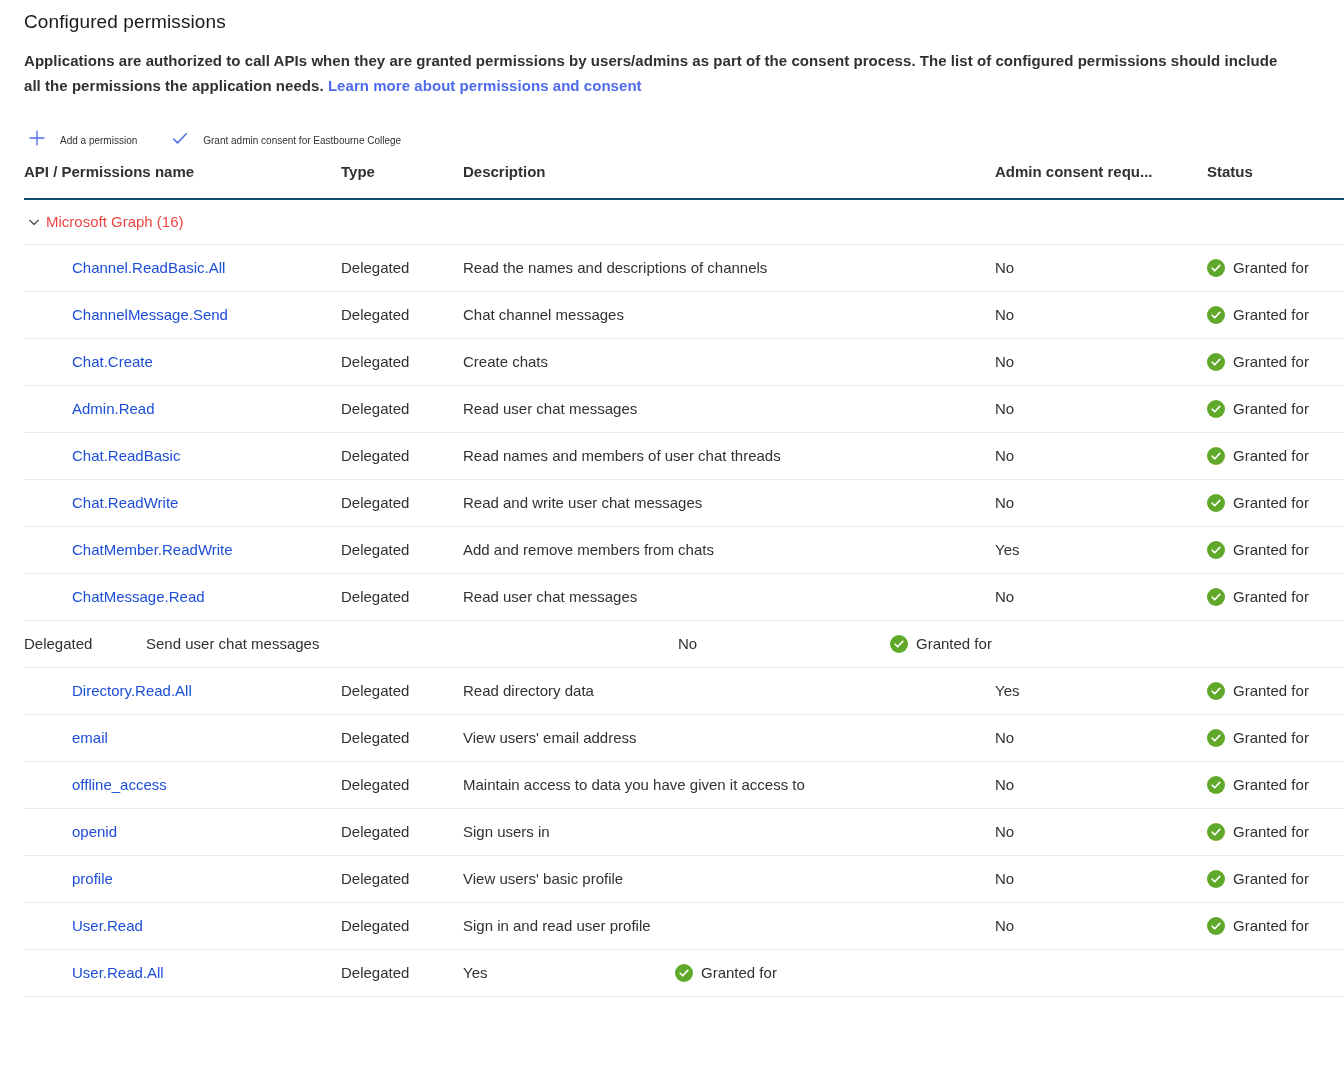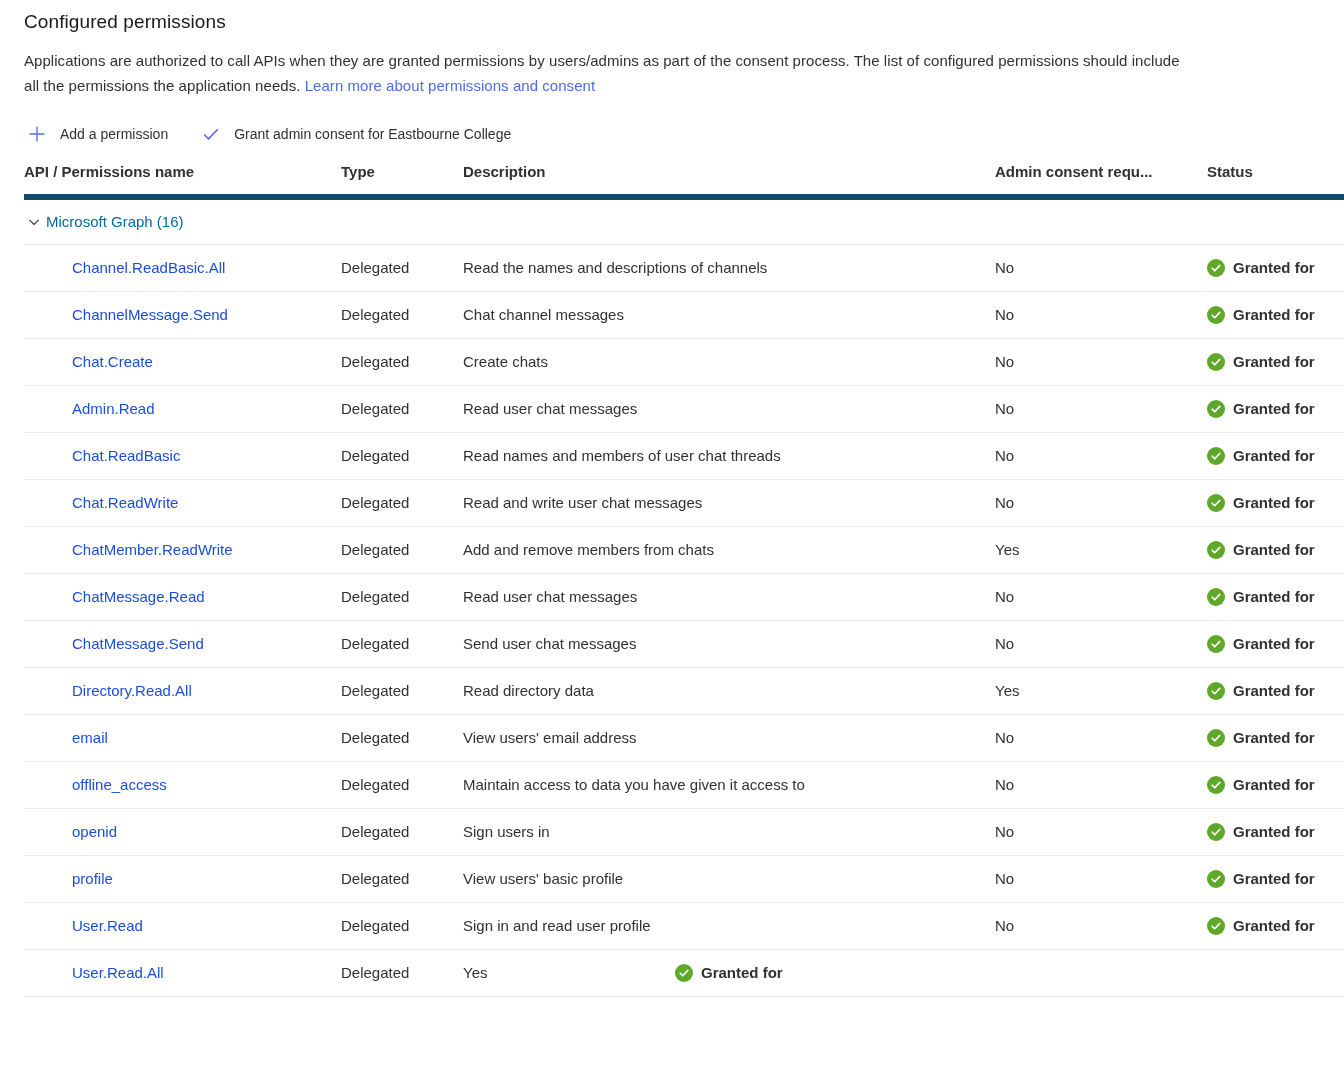--- a/index.html
+++ b/index.html
@@ -36,45 +36,46 @@
   }
 
   
   .intro {
     padding: 12px 0 0 24px;
     font-size: 15px;
     line-height: 25px;
     color: #323130;
     white-space: nowrap;
     letter-spacing: 0.05px;
+    font-weight: bold;
   }
   .intro .line2 { margin-top: 0; }
   .link {
     color: #4f6bed;
     text-decoration: none;
     cursor: pointer;
   }
 
   
   .commandbar {
     display: flex;
     align-items: center;
     padding: 24px 0 0 24px;
     height: 48px;
   }
   .cmd {
     display: flex;
-    align-items: center;
+    align-items: flex-end;
     height: 34px;
     background: transparent;
     border: none;
     padding: 0 10px 0 0;
     cursor: pointer;
     font-family: "Liberation Sans", sans-serif;
-    font-size: 14px;
+    font-size: 10px;
     color: #323130;
     margin-right: 20px;
   }
   .cmd .glyph {
     display: inline-flex;
     align-items: center;
     justify-content: center;
     width: 26px;
     height: 26px;
     margin-right: 10px;
@@ -91,21 +92,21 @@
   }
   .row {
     display: flex;
     align-items: center;
     height: 47px;
     border-bottom: 1px solid #edebe9;
     white-space: nowrap;
   }
   .row.header {
     height: 40px;
-    border-bottom: 6px solid #0c4a6e;
+    border-bottom: 2px solid #0c4a6e;
     font-weight: 600;
     font-size: 15px;
     color: #1b1a19;
     align-items: flex-start;
     justify-content: space-between;
   }
   .row.header .c { padding-top: 2px; }
   .row.grouprow {
     height: 45px;
     border-bottom: 1px solid #edebe9;
@@ -138,21 +139,21 @@
     align-items: center;
     justify-content: center;
     width: 20px;
     height: 20px;
     margin-right: 2px;
     color: #323130;
     cursor: pointer;
     flex: none;
   }
   .group-link {
-    color: #0369a1;
+    color: #ef4444;
     cursor: pointer;
     text-decoration: none;
     font-size: 15px;
   }
 
   
   .status-cell {
     display: flex;
     align-items: center;
     gap: 8px;
@@ -164,21 +165,20 @@
     background: #5fa82a;
     display: inline-flex;
     align-items: center;
     justify-content: center;
     flex: none;
   }
   .status-text {
     color: #323130;
     font-size: 15px;
     white-space: nowrap;
-    font-weight: bold;
   }
 </style>
 </head>
 <body>
 
 <div class="page">
 
   <div class="section-title">Configured permissions</div>
 
   <div class="intro">
@@ -361,23 +361,20 @@
       <span class="status-icon">
         <svg width="12" height="12" viewBox="0 0 12 12" aria-hidden="true">
                 <path d="M2.2 6.2l2.5 2.6L9.8 3.4" stroke="#ffffff" stroke-width="1.6" fill="none" stroke-linecap="round" stroke-linejoin="round"></path>
               </svg>
       </span>
       <span class="status-text">Granted for</span>
     </div>
   </div>
 
   <div class="row">
-    <div class="c c-name">
-      <a class="perm-link">ChatMessage.Send</a>
-    </div>
     <div class="c c-type">Delegated</div>
     <div class="c c-desc">Send user chat messages</div>
     <div class="c c-admin">No</div>
     <div class="c c-status status-cell">
       <span class="status-icon">
         <svg width="12" height="12" viewBox="0 0 12 12" aria-hidden="true">
                 <path d="M2.2 6.2l2.5 2.6L9.8 3.4" stroke="#ffffff" stroke-width="1.6" fill="none" stroke-linecap="round" stroke-linejoin="round"></path>
               </svg>
       </span>
       <span class="status-text">Granted for</span>

